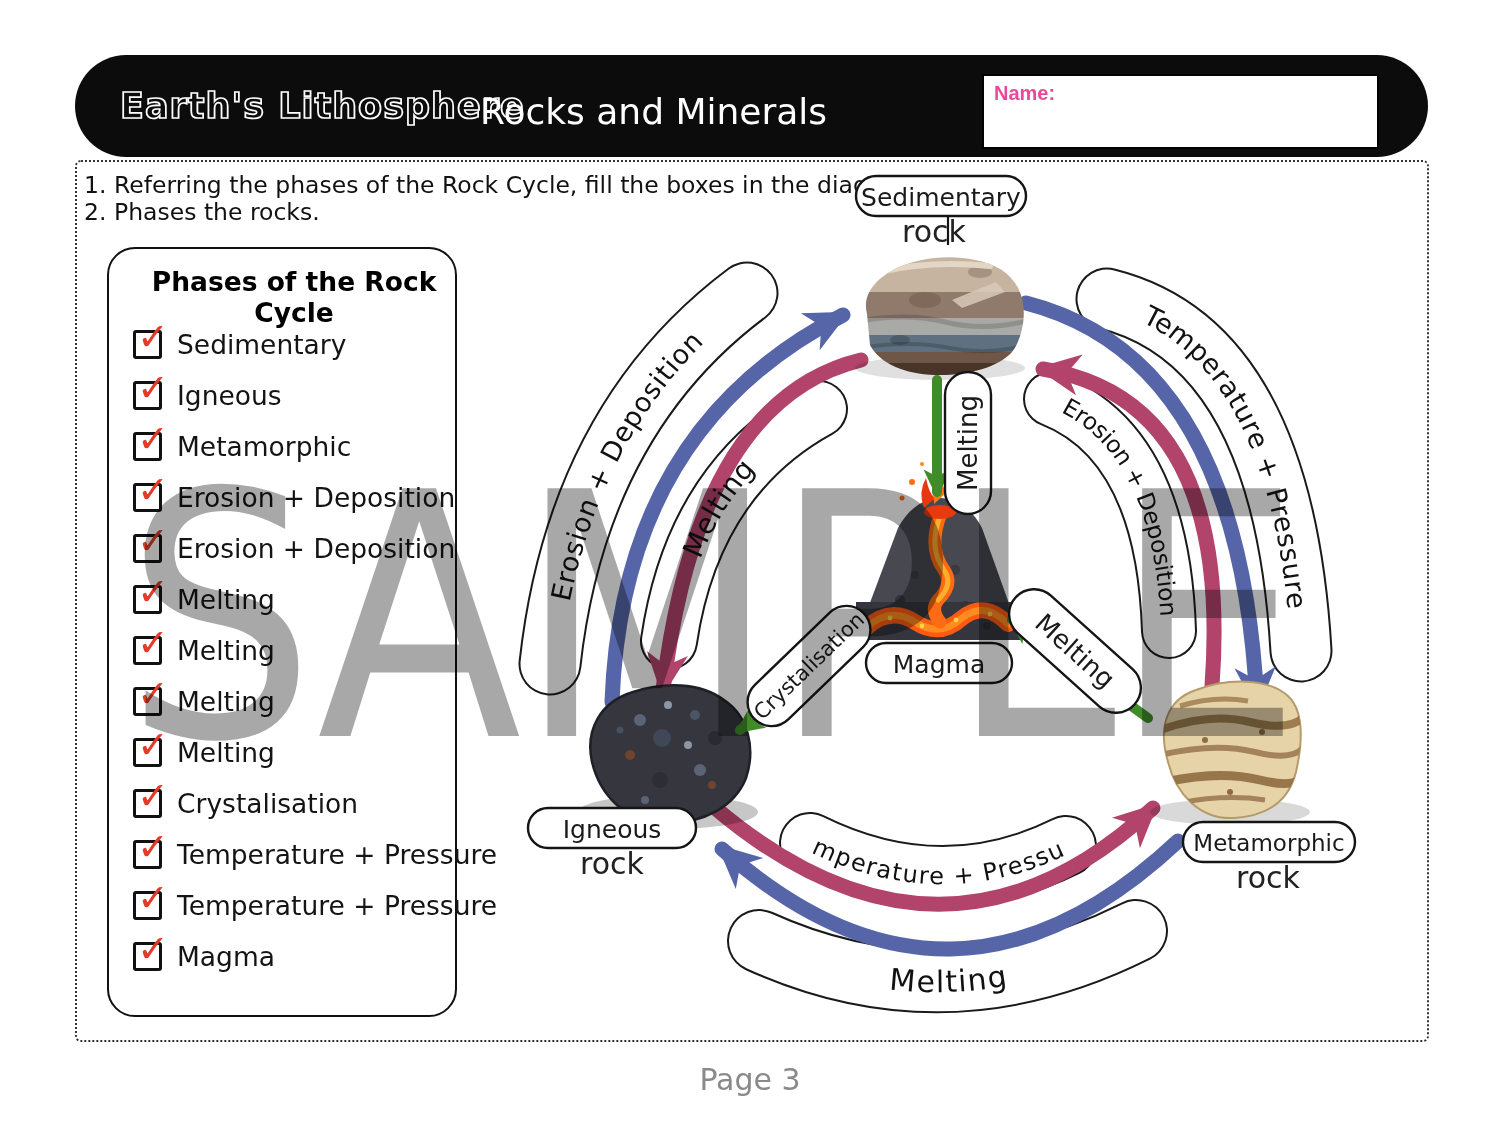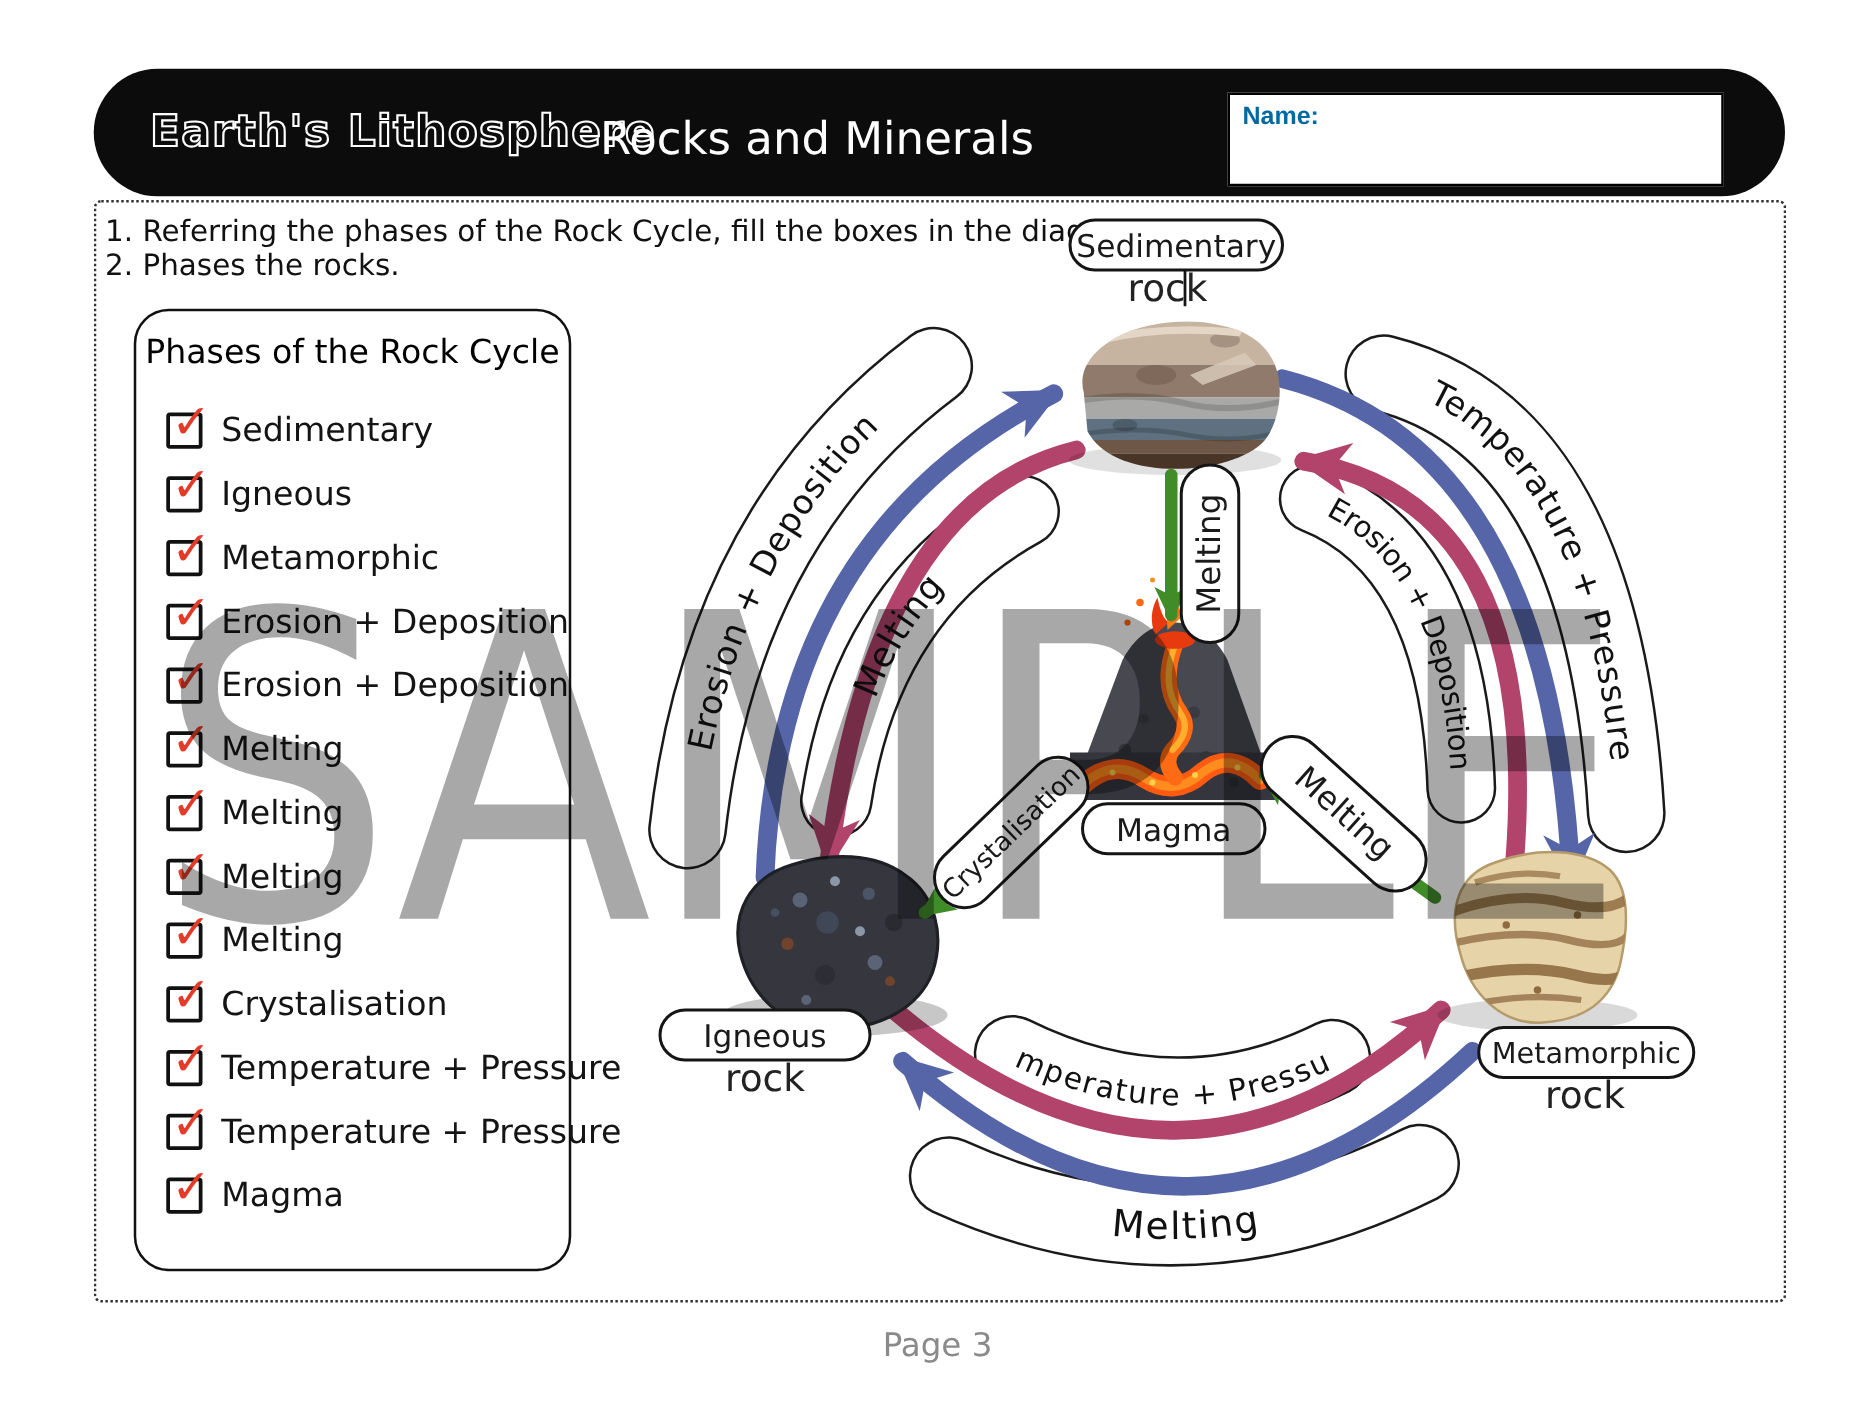--- a/index.html
+++ b/index.html
@@ -7,53 +7,53 @@
         font-family:"DejaVu Sans",sans-serif;overflow:hidden;}
 
   
   .header-bar{position:absolute;left:75px;top:55px;width:1353px;height:102px;
               background:#0c0c0c;border-radius:58px;z-index:5;}
   .title-outline{position:absolute;left:45px;top:31px;font-size:35px;font-weight:700;
               letter-spacing:1px;color:#0c0c0c;-webkit-text-stroke:1.7px #ffffff;}
   .title-solid{position:absolute;left:405px;top:36px;font-size:36px;color:#ffffff;font-weight:500;}
   .name-box{position:absolute;left:907px;top:19px;width:393px;height:71px;background:#ffffff;
               border:2.5px solid #000;}
-  .name-label{position:absolute;left:10px;top:6px;font-size:20px;font-weight:600;color:#0369a1;
+  .name-label{position:absolute;left:10px;top:6px;font-size:20px;font-weight:600;color:#ec4899;
               font-family:"Liberation Sans",sans-serif;}
 
   
   .content-border{position:absolute;left:75px;top:160px;width:1350px;height:878px;
               border:2.5px dotted #333;border-radius:6px;z-index:1;}
 
   
   .instr{position:absolute;font-size:23.5px;color:#111;z-index:10;white-space:nowrap;}
   .instr .num{display:inline-block;width:30px;}
 
   
   .checklist{position:absolute;left:107px;top:247px;width:346px;height:766px;
               border:2.5px solid #111;border-radius:28px;z-index:10;}
   .checklist-title{position:absolute;top:17px;width:100%;text-align:center;
-              font-size:26.5px;font-weight:400;color:#000;}
+              font-size:26.5px;font-weight:700;color:#000;margin-left:12px;}
   .check-row{position:absolute;left:24px;height:36px;display:flex;align-items:center;}
   .checkbox{position:relative;width:23px;height:23px;border:3.5px solid #111;border-radius:3px;flex:none;}
   .checkmark{position:absolute;left:1px;top:-15px;font-size:38px;font-weight:700;
               color:#e43a28;line-height:1;}
   .check-label{margin-left:15px;font-size:26.5px;color:#141414;white-space:nowrap;}
 
   
   .diagram{position:absolute;left:0;top:0;z-index:20;}
 
   
   .watermark{position:absolute;left:125px;top:448px;font-size:340px;line-height:340px;
              font-weight:500;letter-spacing:-4px;color:#a8a8a8;mix-blend-mode:multiply;
              transform:scaleX(0.88);transform-origin:left top;z-index:40;pointer-events:none;
              font-family:"DejaVu Sans",sans-serif;}
 
   .footer{position:absolute;left:0;top:1062px;width:1500px;text-align:center;
-          font-size:26px;color:#8a8a8a;z-index:5;}
+          font-size:30px;color:#8a8a8a;z-index:5;}
 </style>
 </head>
 <body>
 
 <div class="page">
 
   <div class="header-bar">
     <div class="title-outline">Earth's Lithosphere</div>
     <div class="title-solid">Rocks and Minerals</div>
     <div class="name-box">

